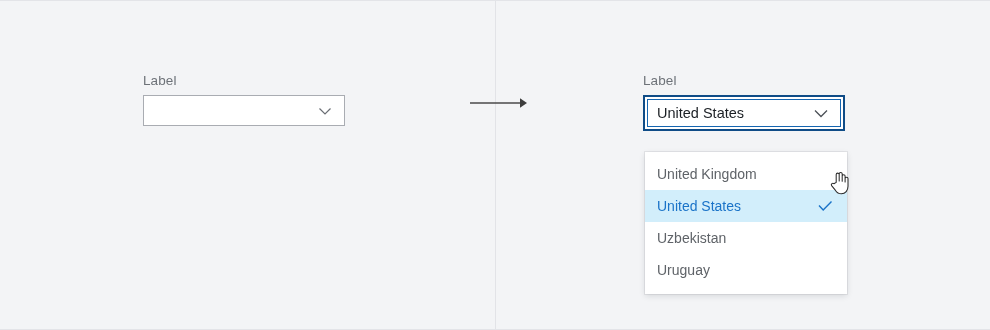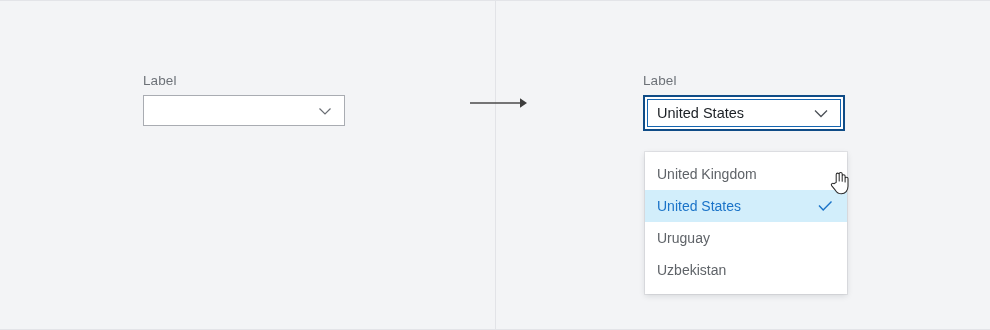--- a/index.html
+++ b/index.html
@@ -155,25 +155,25 @@
     </div>
 
     <div class="opt selected">
       <span class="opt-label">United States</span>
       <svg class="check" width="20" height="20" viewBox="0 0 20 20">
         <path d="M4 9.5 L8.2 14 L16.5 5.6" fill="none" stroke="#1a73c8" stroke-width="1.4"></path>
       </svg>
     </div>
 
     <div class="opt">
-      <span class="opt-label">Uruguay</span>
+      <span class="opt-label">Uzbekistan</span>
     </div>
 
     <div class="opt">
-      <span class="opt-label">Uzbekistan</span>
+      <span class="opt-label">Uruguay</span>
     </div>
   </div>
 
   <svg class="cursor" style="left:829px;top:169px;" viewBox="0 0 22 26">
     <path d="M7.2 12.4 V4.6 a1.5 1.5 0 0 1 3 0 V11 V4.0 a1.5 1.5 0 0 1 3 0 V11.2 V6.1
              a1.45 1.45 0 0 1 2.9 0 V12 V8.6 a1.45 1.45 0 0 1 2.9 0 V16.2
              c0 4.2 -2.6 7.6 -6.6 7.6 c-3.1 0 -4.6 -1.3 -6.1 -3.6
              L2.6 15.6 a1.5 1.5 0 0 1 2.3 -1.9 Z" fill="#ffffff" stroke="#2b2b2b" stroke-width="1.05" stroke-linejoin="round"></path>
   </svg>
 

